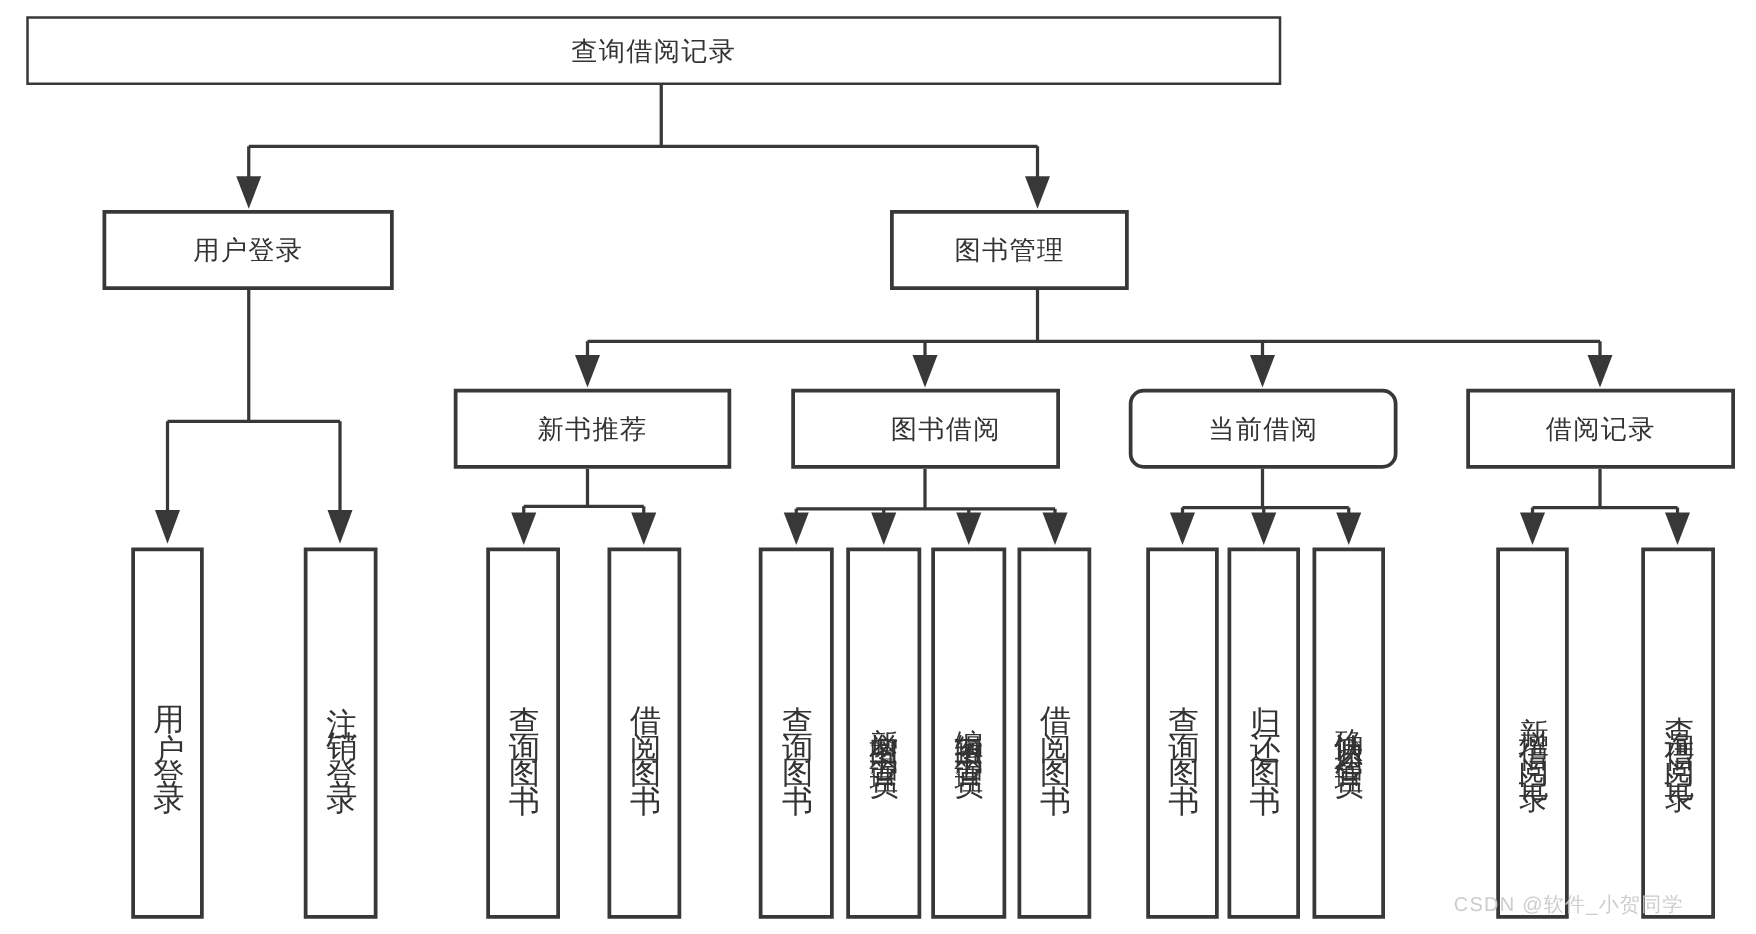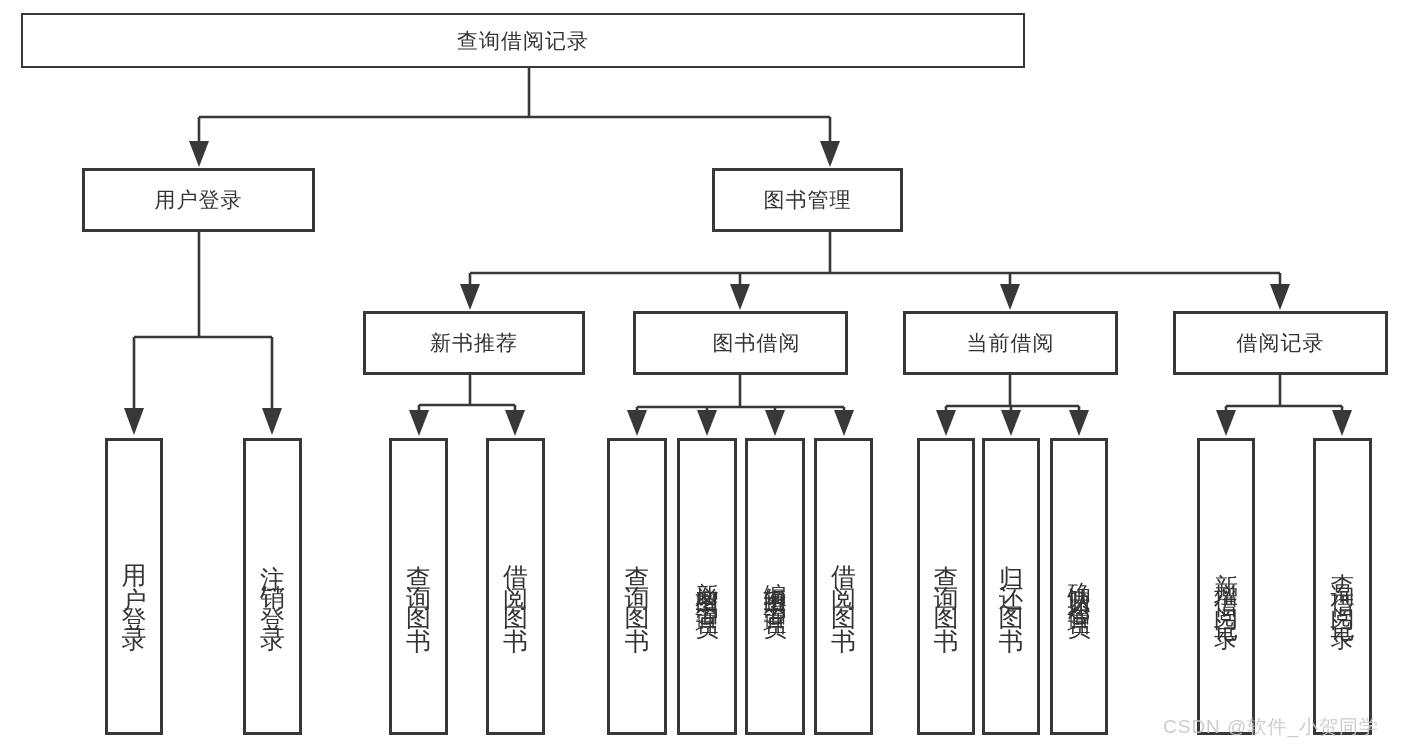--- a/index.html
+++ b/index.html
@@ -17,21 +17,21 @@
   .root{border-width:2px;}
   .hlabel{font-size:21px;letter-spacing:1px;color:#333;white-space:nowrap;}
   .vlabel{
     writing-mode:vertical-rl;line-height:1;color:#333;white-space:nowrap;
   }
   .s4{font-size:25px;letter-spacing:21px;}
   .s6{font-size:24px;letter-spacing:11px;}
   .s9{font-size:23px;letter-spacing:5px;}
   .watermark{
     position:absolute;left:1163px;top:714px;z-index:5;
-    font-size:19px;color:#c8c8c8;letter-spacing:1px;white-space:nowrap;opacity:.92;
+    font-size:16px;color:#c8c8c8;letter-spacing:1px;white-space:nowrap;opacity:.92;
   }
 </style>
 </head>
 <body>
 
 <div class="stage">
 
   <svg class="wires" width="1405" height="747">
 
     <path d="M529,68 V117 M199,117 H830 M199,117 V144 M830,117 V144"></path>
@@ -78,21 +78,21 @@
   <div class="node" style="left:712px;top:168px;width:191px;height:64px;">
     <span class="hlabel">图书管理</span>
   </div>
 
   <div class="node" style="left:363px;top:311px;width:222px;height:64px;">
     <span class="hlabel">新书推荐</span>
   </div>
   <div class="node" style="left:633px;top:311px;width:215px;height:64px;padding-left:32px;">
     <span class="hlabel">图书借阅</span>
   </div>
-  <div class="node" style="left:903px;top:311px;width:215px;height:64px;">
+  <div class="node" style="left:903px;top:311px;width:215px;height:64px;border-radius:12px;">
     <span class="hlabel">当前借阅</span>
   </div>
   <div class="node" style="left:1173px;top:311px;width:215px;height:64px;font-family:Liberation Mono, monospace;">
     <span class="hlabel">借阅记录</span>
   </div>
 
   <div class="node leaf" style="left:105px;top:438px;width:58px;height:297px;">
     <span class="vlabel s4">用户登录</span>
   </div>
   <div class="node leaf" style="left:243px;top:438px;width:59px;height:297px;">

